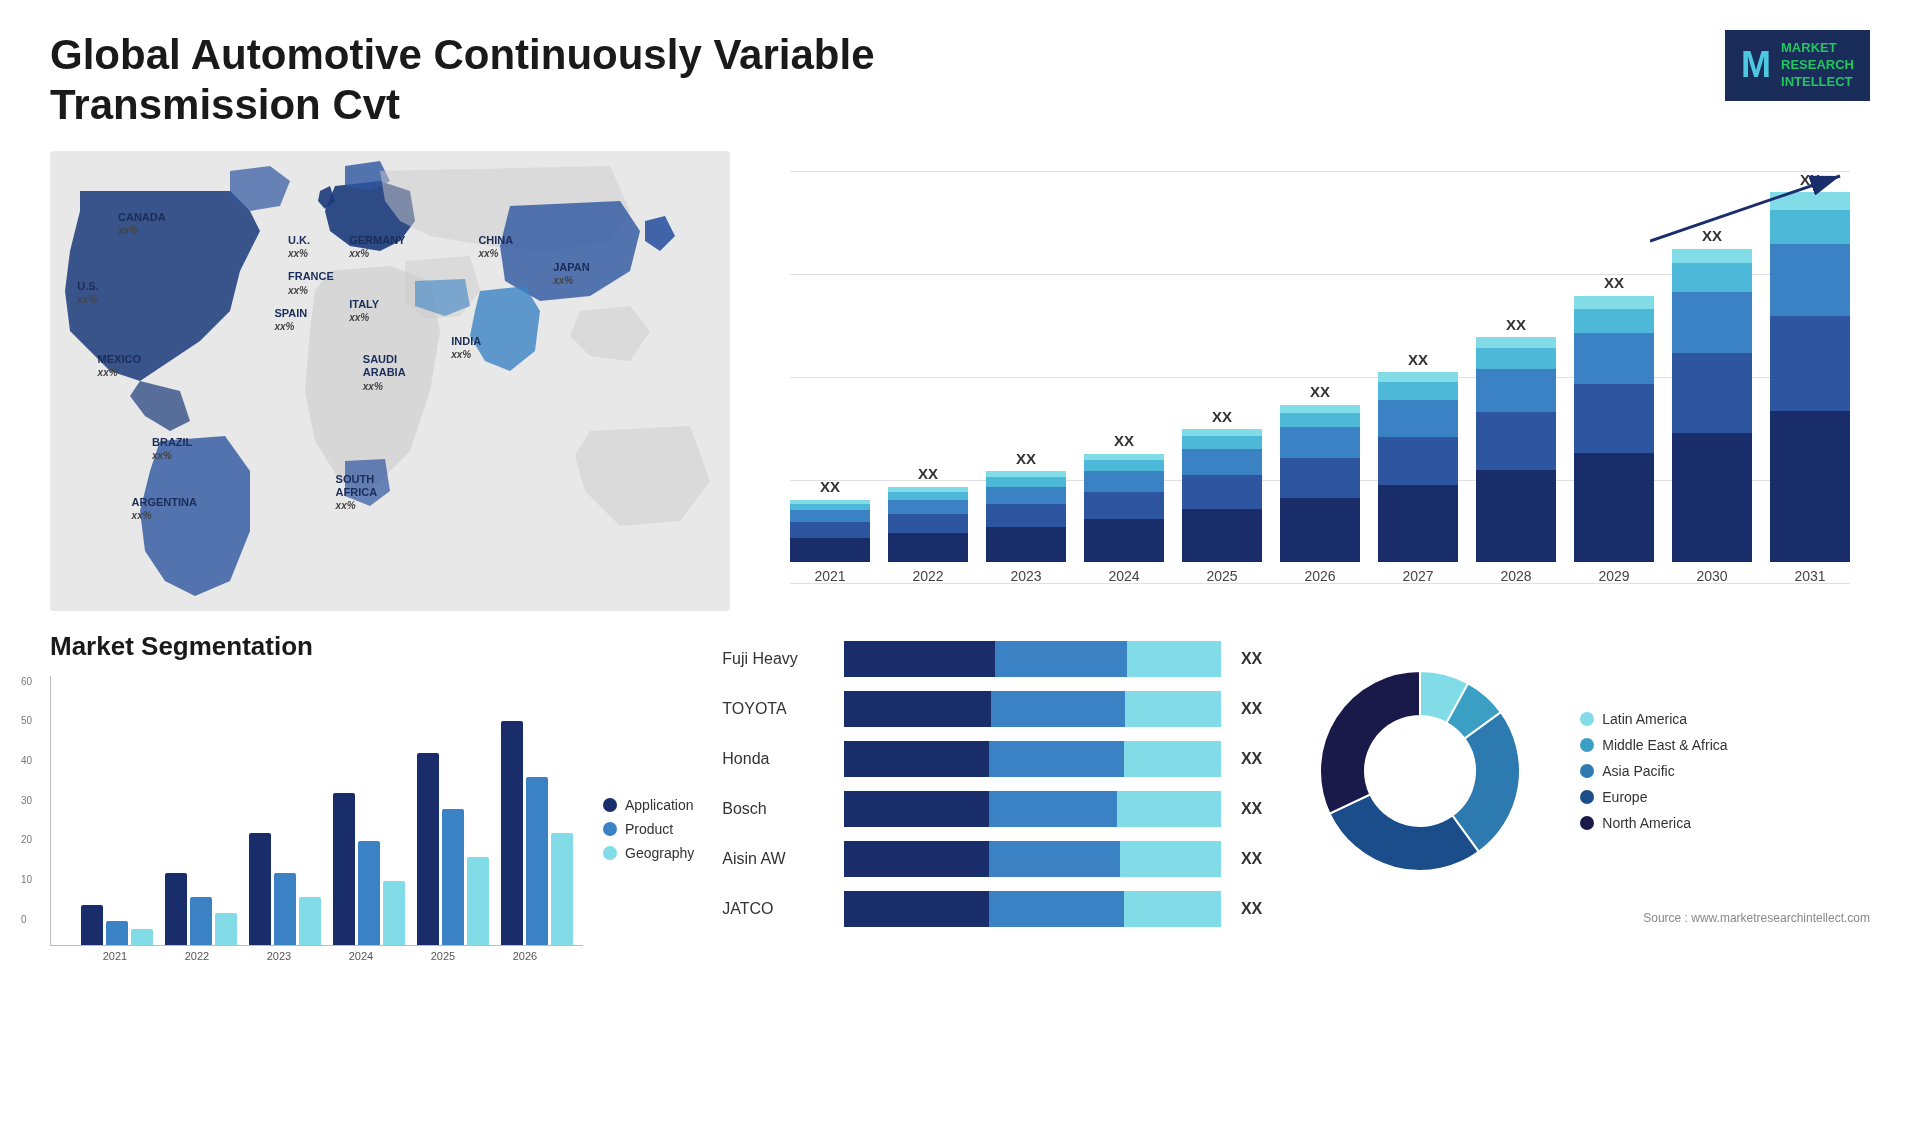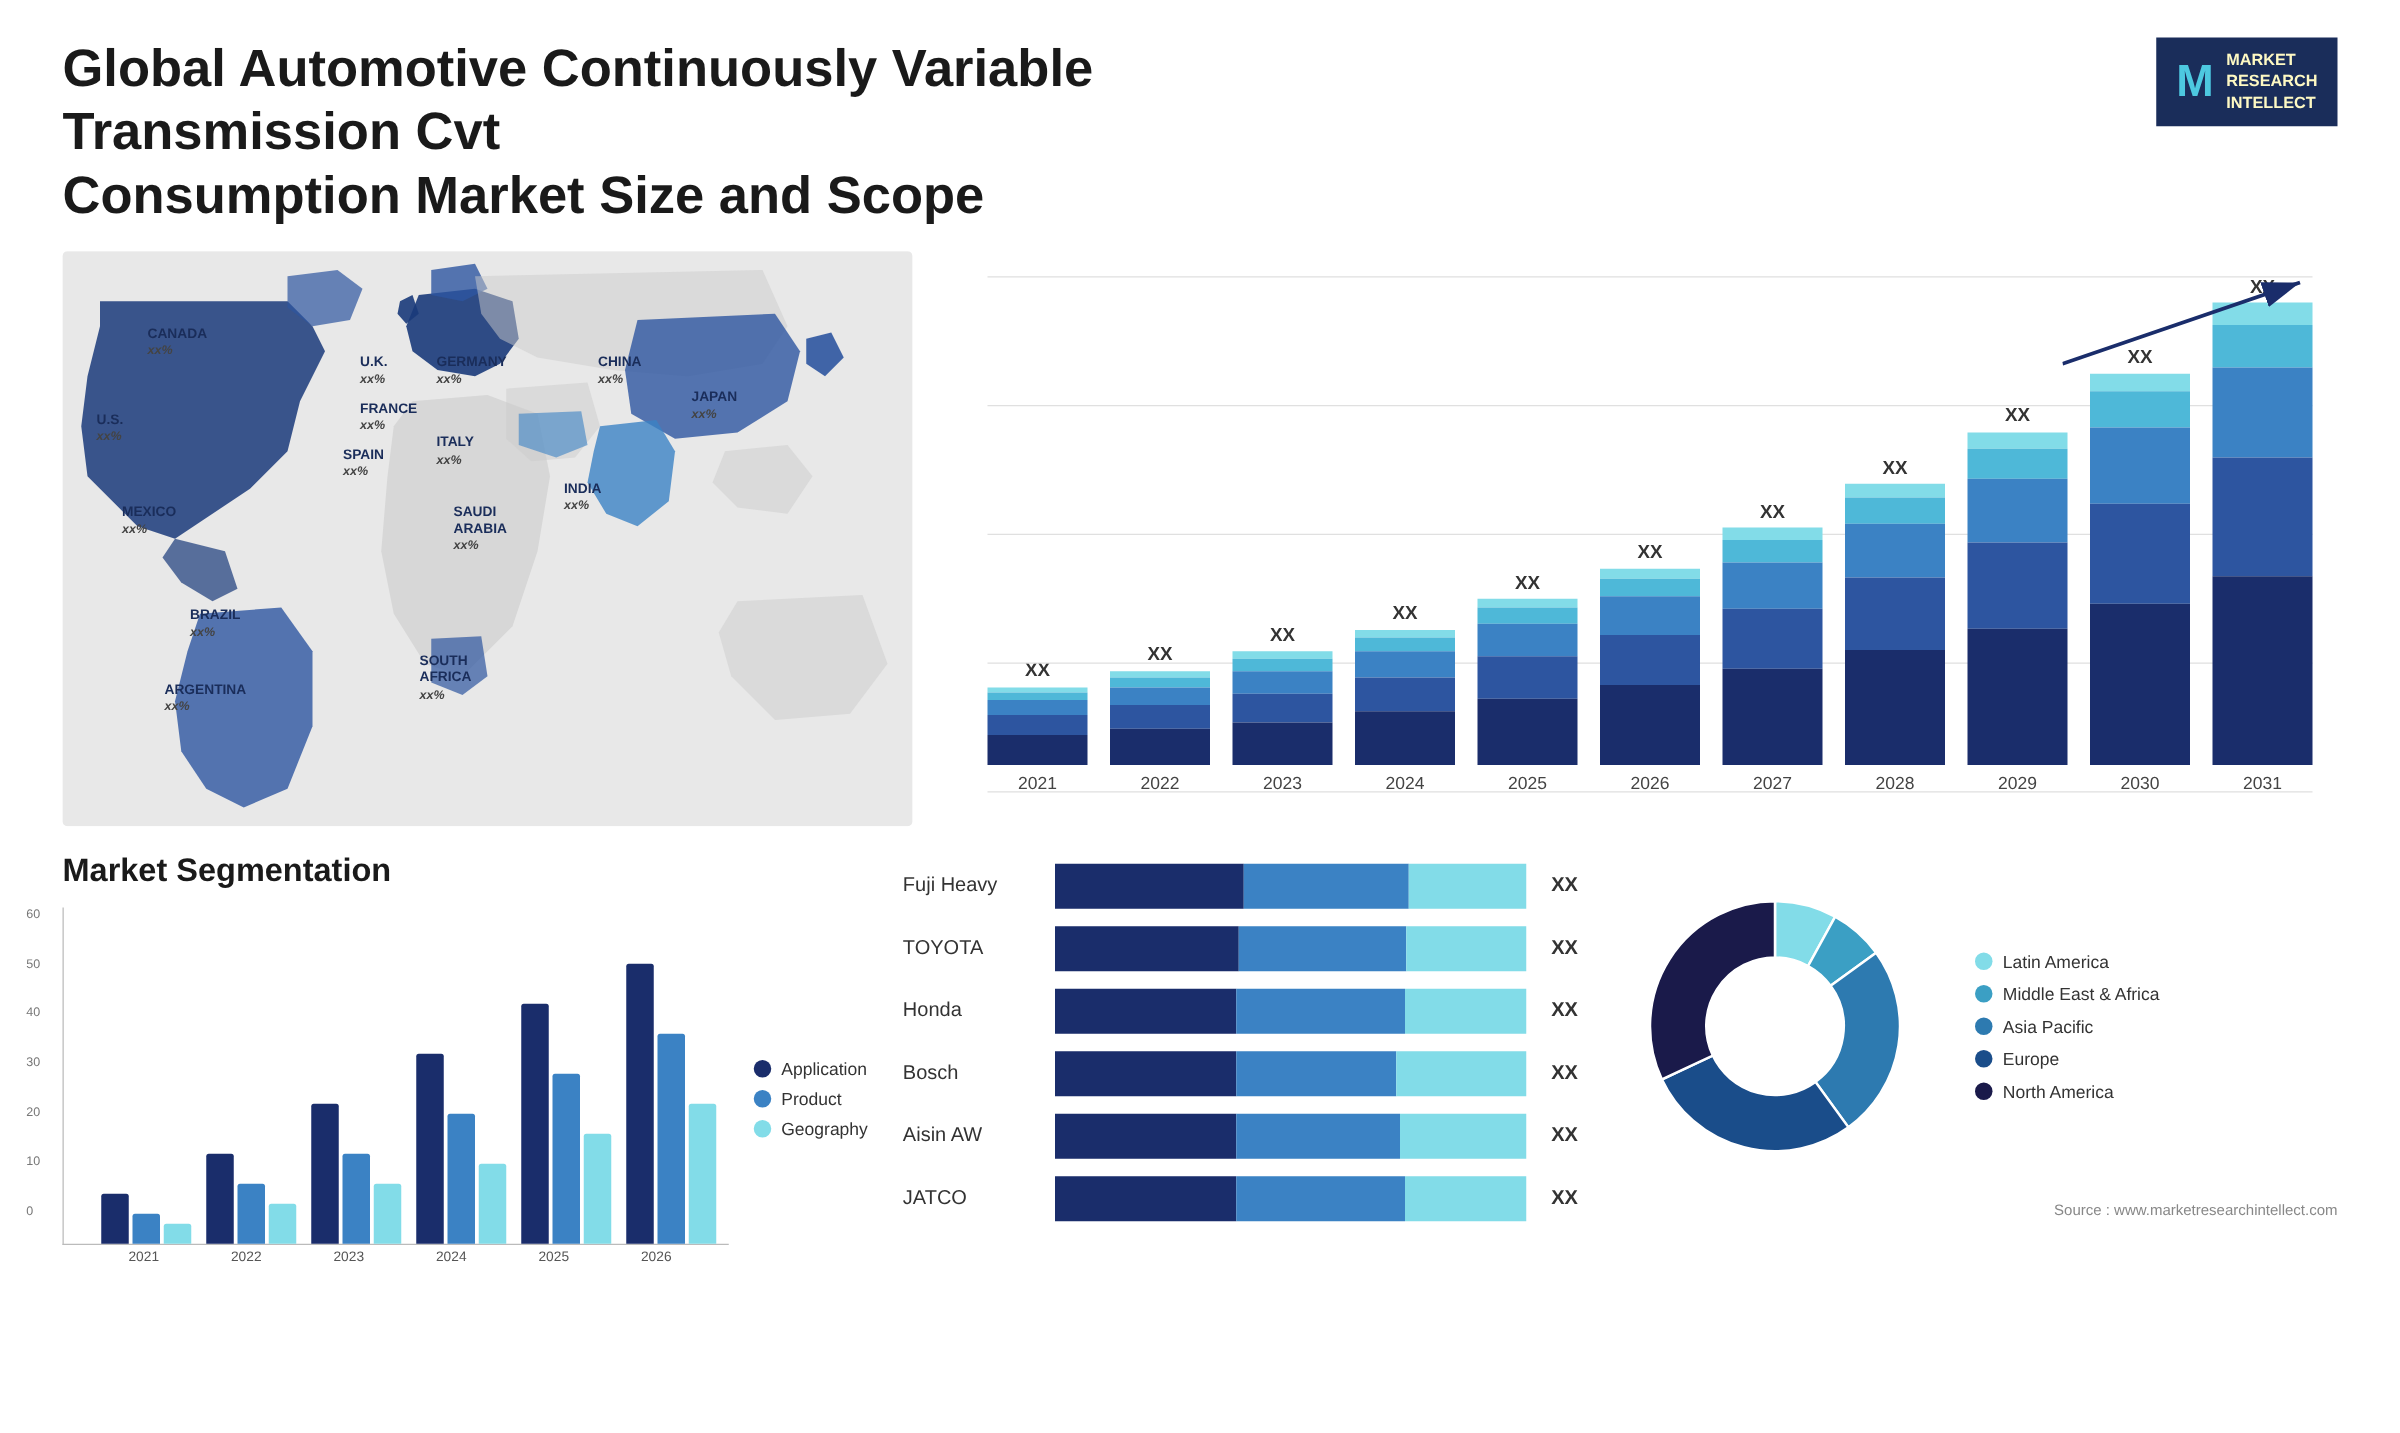--- a/index.html
+++ b/index.html
@@ -45,21 +45,21 @@
       line-height: 1.4;
       display: flex;
       align-items: center;
       gap: 10px;
     }
     .logo-m {
       font-size: 36px;
       font-weight: 900;
       color: #4dc8e0;
     }
-    .logo-text { text-align: left; font-size: 13px; font-weight: 700; color: #fef9c3; line-height: 1.3; }
+    .logo-text { text-align: left; font-size: 13px; font-weight: 700; color: #22c55e; line-height: 1.3; }
     .logo-text span { display: block; }
 
     
     .top-section {
       display: flex;
       gap: 20px;
       height: 460px;
       margin-bottom: 20px;
     }
     
@@ -275,21 +275,20 @@
     }
   </style>
 </head>
 <body>
 
 <div class="page">
 
   <div class="header">
     <div class="title">
       <span>Global Automotive Continuously Variable Transmission Cvt</span><br>
-      <span>Consumption Market Size and Scope</span>
     </div>
     <div class="logo-area">
       <div class="logo-box">
         <span class="logo-m">M</span>
         <div class="logo-text">
           <span>MARKET</span>
           <span>RESEARCH</span>
           <span>INTELLECT</span>
         </div>
       </div>

